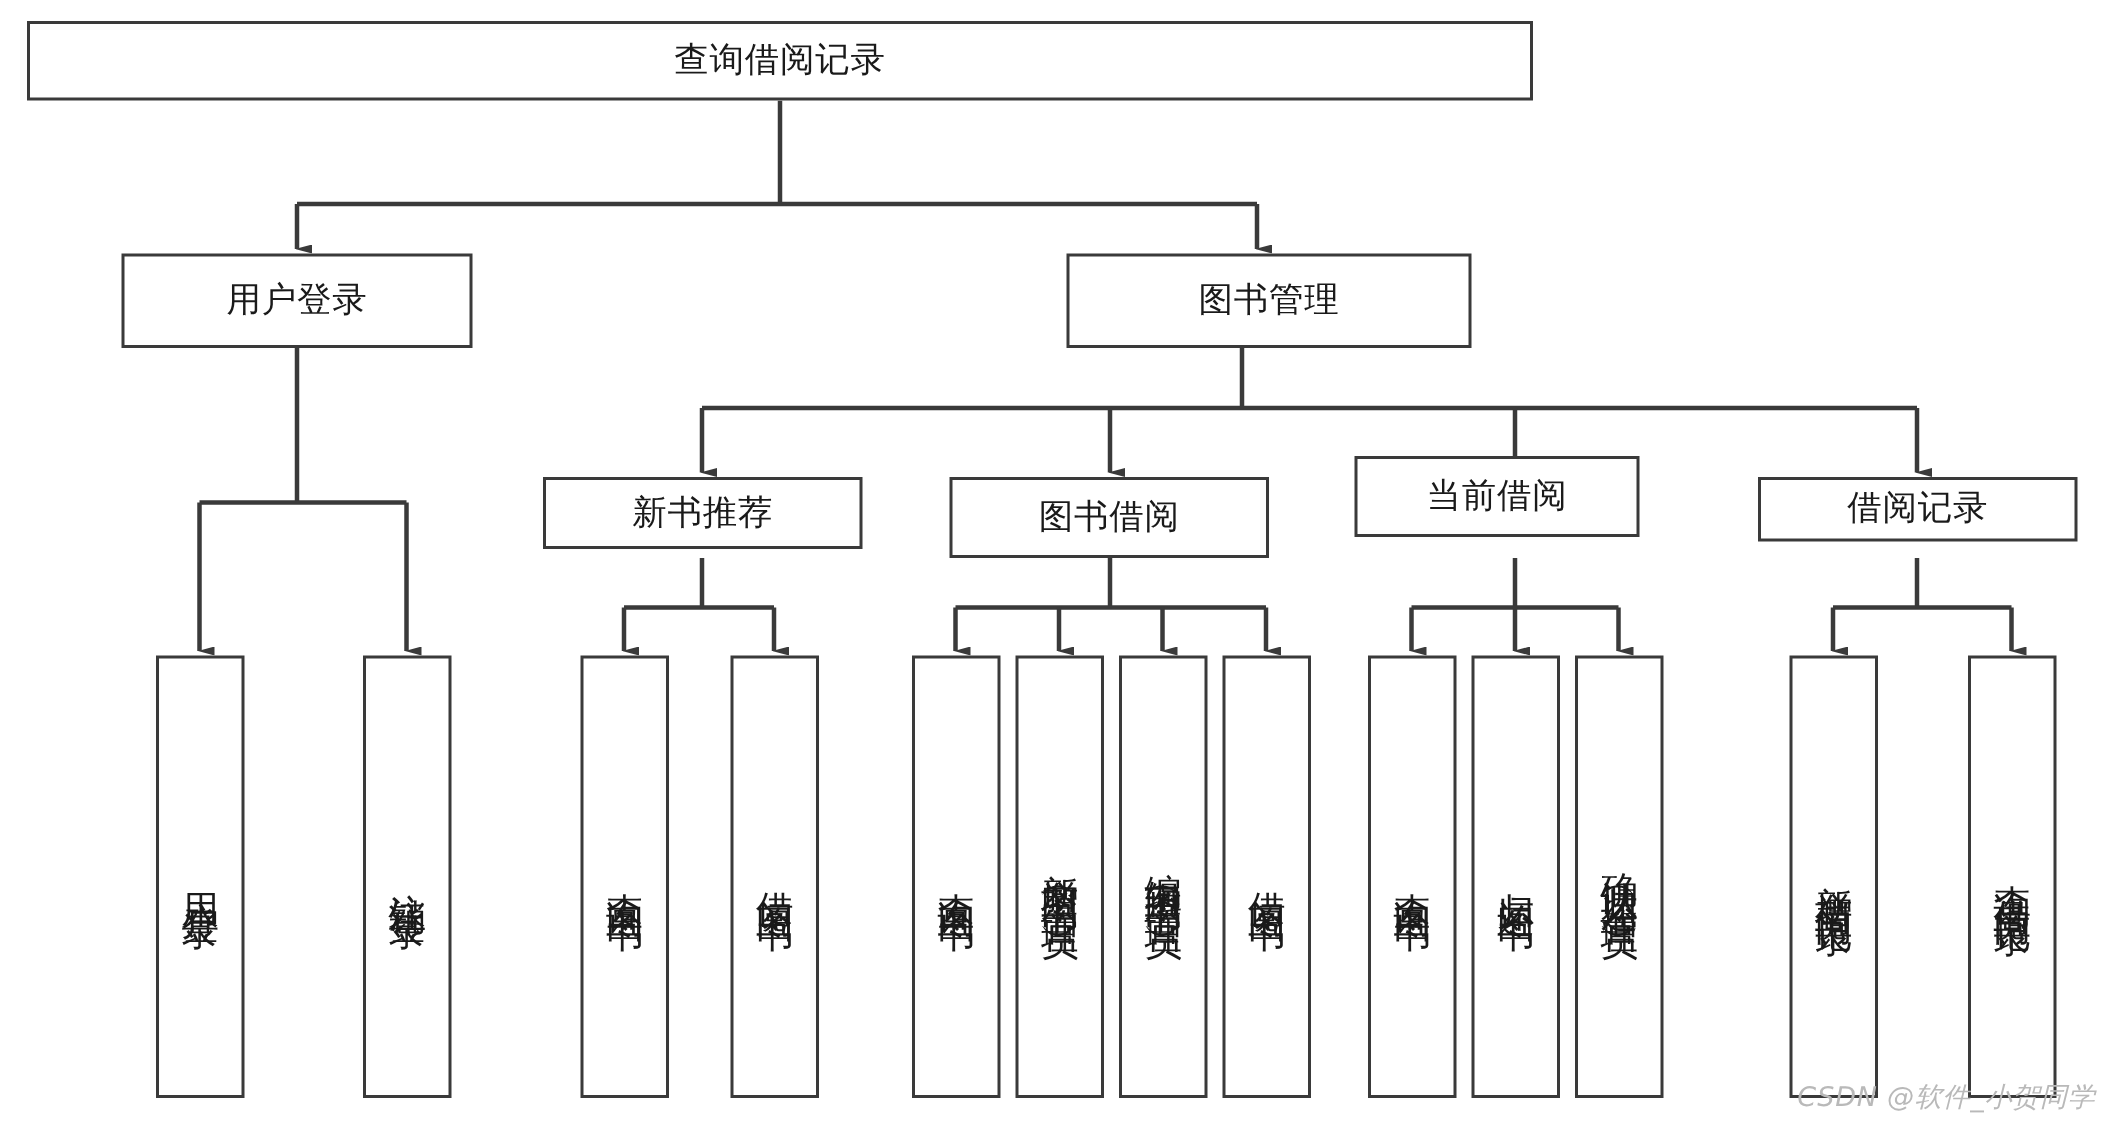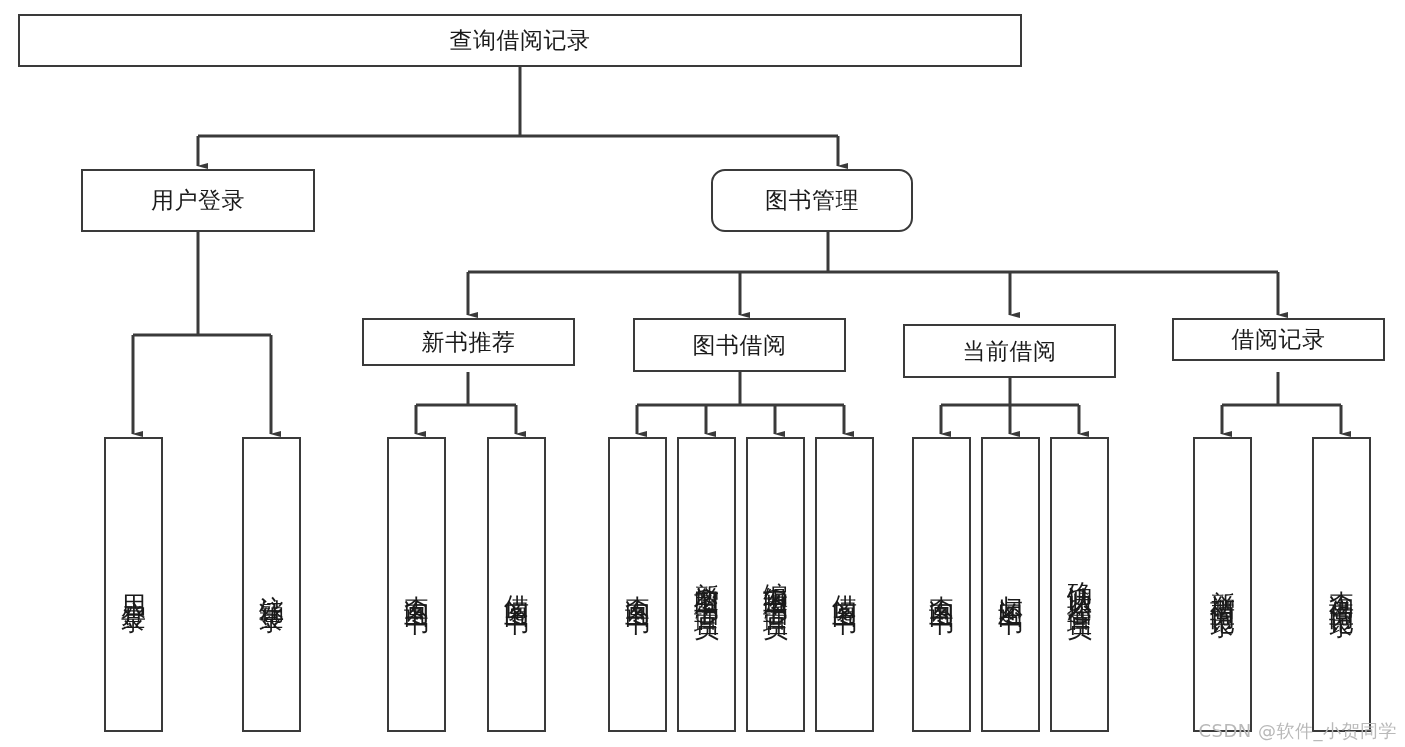--- a/index.html
+++ b/index.html
@@ -64,20 +64,21 @@
   }
   #watermark {
     position: absolute;
     right: 8px;
     bottom: 4px;
     font-size: 18px;
     color: #b9b9b9;
     white-space: nowrap;
     letter-spacing: 0.5px;
     pointer-events: none;
+    font-style: italic;
   }
 </style>
 </head>
 <body>
 
 <div id="diagram-root">
 
   <svg id="diagram-svg" viewBox="0 0 1405 747" xmlns="http://www.w3.org/2000/svg">
     <defs>
       <marker id="arrowhead" markerWidth="10" markerHeight="11" refX="3" refY="10" orient="auto" markerUnits="userSpaceOnUse">
@@ -128,31 +129,31 @@
     </g>
   </svg>
 
   <div class="node root horizontal" style="left:18px; top:14px; width:1004px; height:53px;">
     <span class="node-label">查询借阅记录</span>
   </div>
 
   <div class="node horizontal" style="left:81px; top:169px; width:234px; height:63px;">
     <span class="node-label">用户登录</span>
   </div>
-  <div class="node horizontal" style="left:711px; top:169px; width:202px; height:63px;border-radius:14px;">
+  <div class="node horizontal" style="left:711px; top:169px; width:270px; height:63px;">
     <span class="node-label">图书管理</span>
   </div>
 
   <div class="node horizontal" style="left:362px; top:318px; width:213px; height:48px;">
     <span class="node-label">新书推荐</span>
   </div>
   <div class="node horizontal" style="left:633px; top:318px; width:213px; height:54px;">
     <span class="node-label">图书借阅</span>
   </div>
-  <div class="node horizontal" style="left:903px; top:324px; width:213px; height:54px;">
+  <div class="node horizontal" style="left:903px; top:304px; width:190px; height:54px;">
     <span class="node-label">当前借阅</span>
   </div>
   <div class="node horizontal" style="left:1172px; top:318px; width:213px; height:43px;">
     <span class="node-label">借阅记录</span>
   </div>
 
   <div class="node vertical" style="left:104px; top:437px; width:59px; height:295px;">
     <span class="node-label">用户登录</span>
   </div>
   <div class="node vertical" style="left:242px; top:437px; width:59px; height:295px;">

